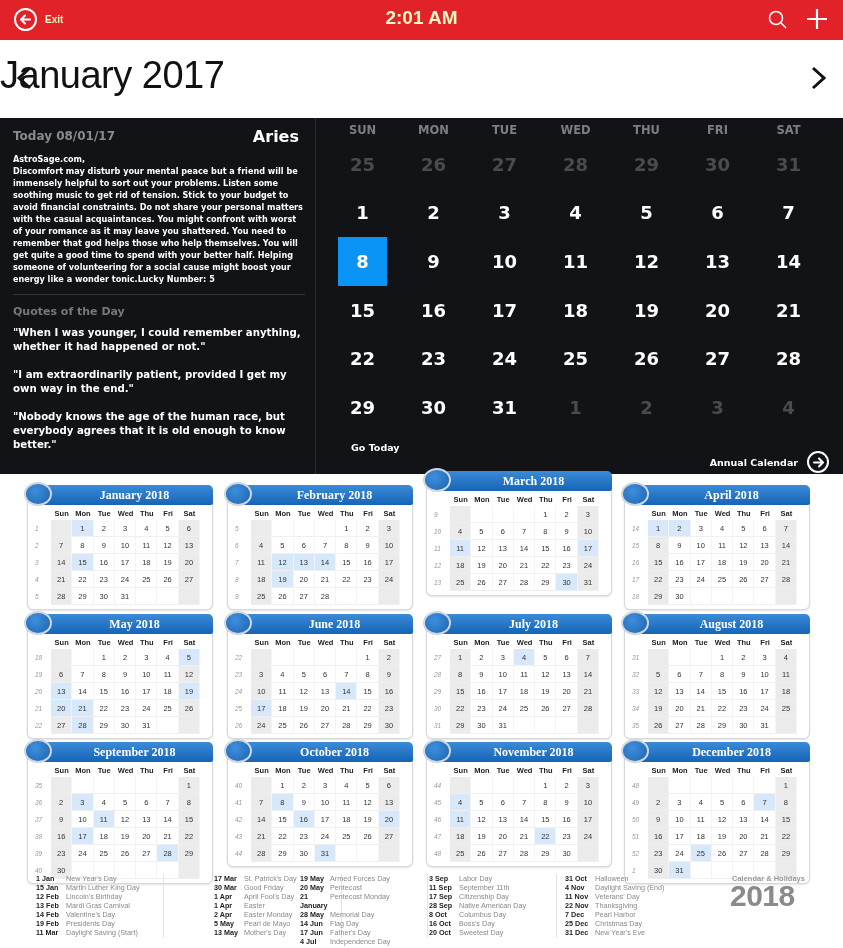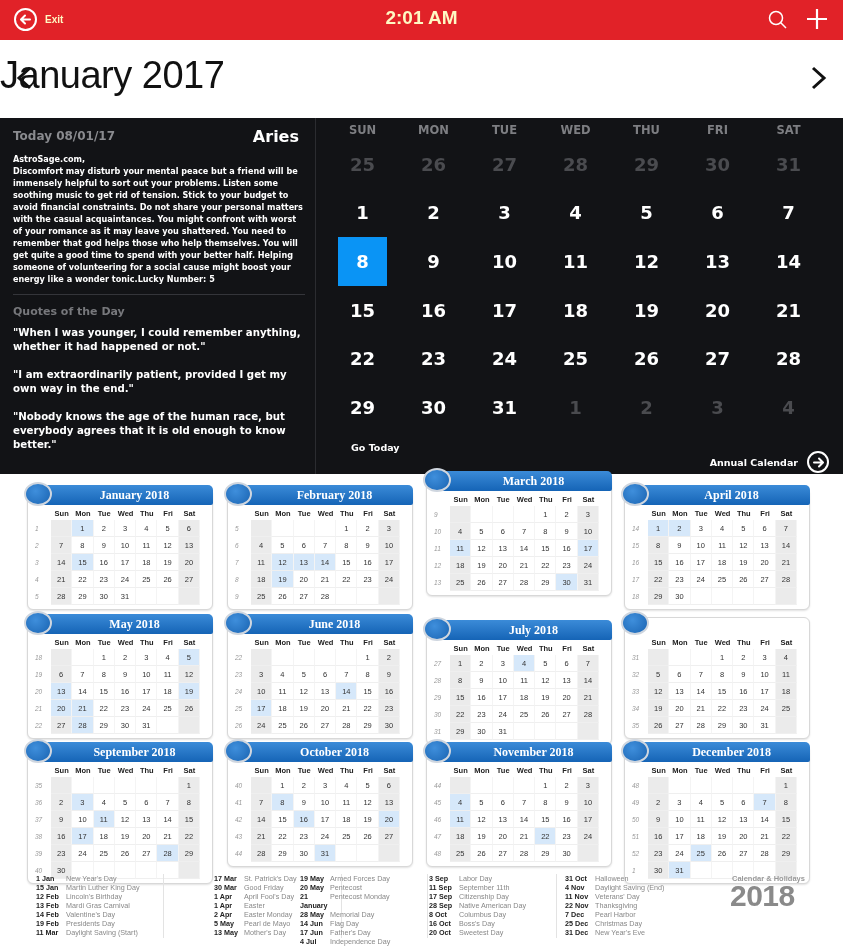--- a/index.html
+++ b/index.html
@@ -585,21 +585,21 @@
           <div class="wk">26</div>
           <div class="c we">24</div>
           <div class="c">25</div>
           <div class="c">26</div>
           <div class="c">27</div>
           <div class="c">28</div>
           <div class="c">29</div>
           <div class="c we">30</div>
         </div>
       </div>
-      <div class="mcard" style="left: 426px; top: 149px; height: 122px;">
+      <div class="mcard" style="left: 426px; top: 143px; height: 122px;">
         <div class="mhead">July 2018</div>
         <div class="mball"></div>
         <div class="mgrid">
           <div class="dh"></div>
           <div class="dh">Sun</div>
           <div class="dh">Mon</div>
           <div class="dh">Tue</div>
           <div class="dh">Wed</div>
           <div class="dh">Thu</div>
           <div class="dh">Fri</div>
@@ -640,20 +640,21 @@
           <div class="c we">29</div>
           <div class="c">30</div>
           <div class="c">31</div>
           <div class="c"></div>
           <div class="c"></div>
           <div class="c"></div>
           <div class="c we"></div>
         </div>
       </div>
       <div class="mcard" style="left: 624px; top: 143px; height: 122px;">
+        <div class="mhead">August 2018</div>
         <div class="mball"></div>
         <div class="mgrid">
           <div class="dh"></div>
           <div class="dh">Sun</div>
           <div class="dh">Mon</div>
           <div class="dh">Tue</div>
           <div class="dh">Wed</div>
           <div class="dh">Thu</div>
           <div class="dh">Fri</div>
           <div class="dh">Sat</div>

